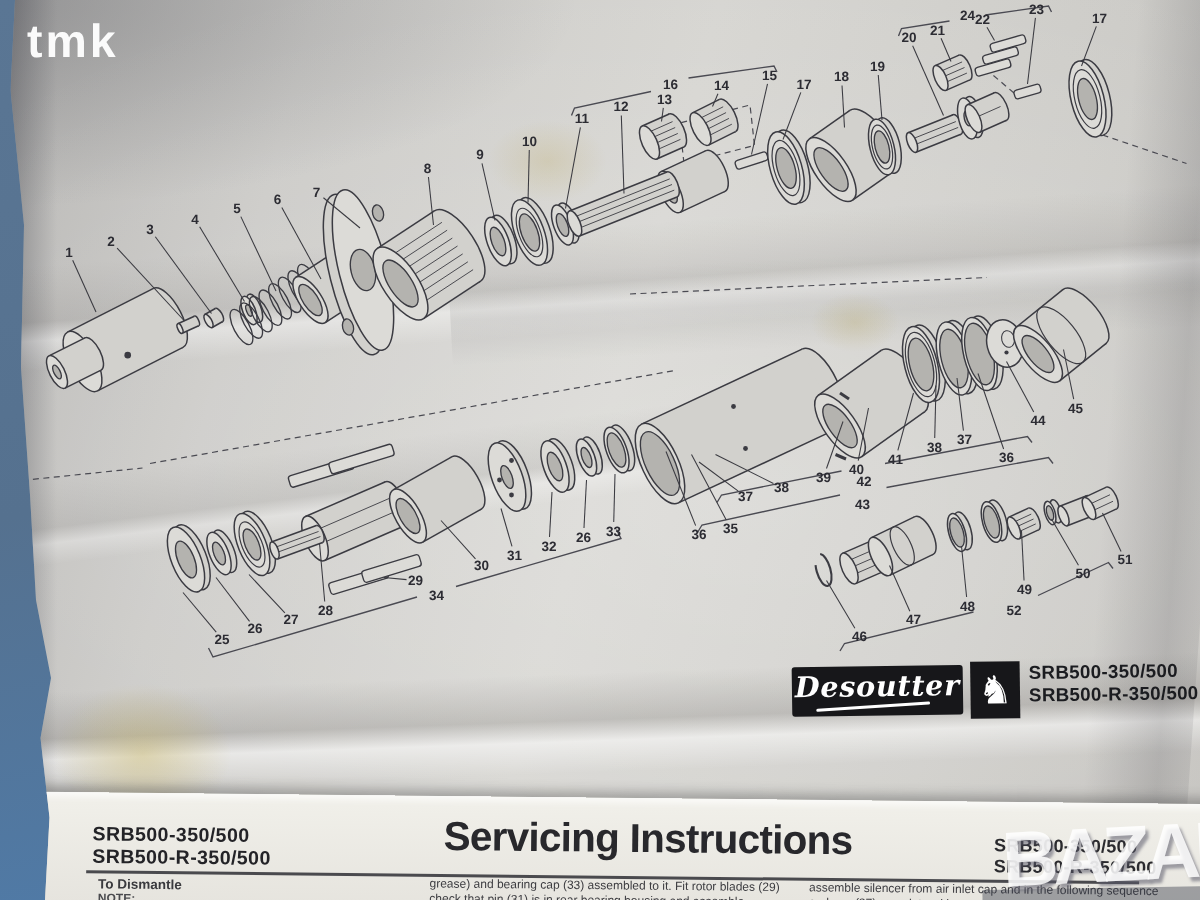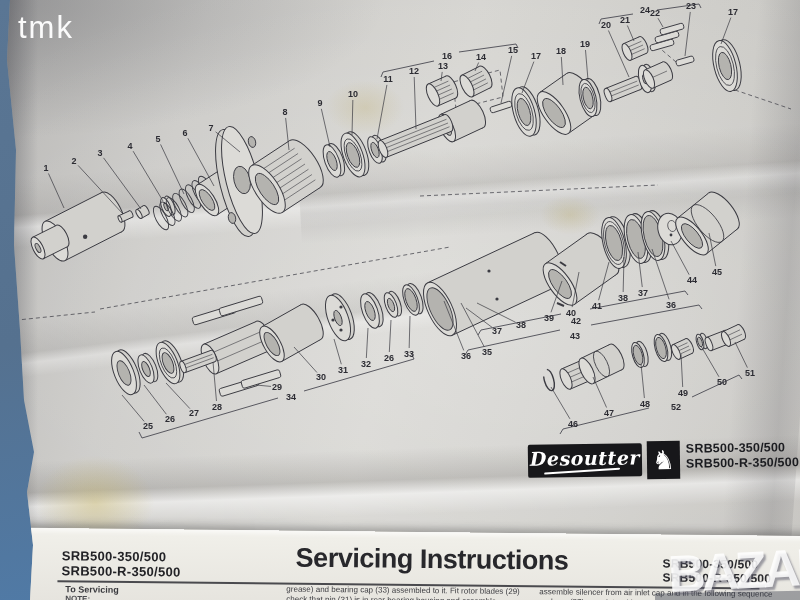--- a/index.html
+++ b/index.html
@@ -33,21 +33,21 @@
     transform:rotate(0.6deg);transform-origin:40px 0;}
   .footer .models-left{position:absolute;left:62px;top:20px;font-weight:bold;font-size:13px;line-height:15px;color:#232327;letter-spacing:0.3px;}
   .footer .rule{position:absolute;left:58px;top:52px;width:702px;height:2px;background:#4a4a4e;}
   .footer .dismantle{position:absolute;left:66px;top:56px;font-weight:bold;font-size:9px;color:#3a3a3e;}
   .footer .note{position:absolute;left:66px;top:66px;font-size:8px;font-weight:bold;color:#4a4a4e;}
   .footer .title{position:absolute;left:296px;top:12px;font-weight:bold;font-size:27px;color:#28282c;letter-spacing:-0.5px;}
   .footer .cola{position:absolute;left:287px;top:54px;font-size:8px;color:#3c3c40;line-height:9.5px;width:240px;}
   .footer .colb{position:absolute;left:540px;top:54px;font-size:8px;color:#3c3c40;line-height:9.5px;width:250px;}
   .footer .models-right{position:absolute;left:663px;top:22px;font-weight:bold;font-size:12px;line-height:14px;color:#2a2a2e;letter-spacing:0.2px;}
   
-  .tmk{position:absolute;left:18px;top:10px;color:#fff;font-weight:normal;font-size:31px;letter-spacing:2px;opacity:0.96;}
+  .tmk{position:absolute;left:18px;top:10px;color:#fff;font-weight:bold;font-size:31px;letter-spacing:2px;opacity:0.96;}
   .bazar{position:absolute;left:668px;top:540px;color:rgba(255,255,255,0.85);font-weight:bold;font-size:52px;
      letter-spacing:-4px;transform:rotate(-3deg);text-shadow:2px 3px 2px rgba(90,90,105,0.55);white-space:nowrap;}
   .corner-dark{position:absolute;left:655px;top:592px;width:160px;height:12px;background:rgba(45,50,65,0.40);transform:rotate(-1deg);}
 </style>
 </head>
 <body>
 
 <div class="paper">
 
   <div class="crease abs" style="left:-20px;top:150px;width:860px;height:90px;transform:rotate(-4deg);background:linear-gradient(rgba(0,0,0,0) 0%,rgba(85,80,78,0.12) 42%,rgba(255,255,255,0.40) 56%,rgba(0,0,0,0) 78%);"></div>
@@ -478,21 +478,21 @@
       <div>SRB500-R-350/500</div>
     </div>
   </div>
 
   <div class="footer">
     <div class="models-left">
       <div>SRB500-350/500</div>
       <div>SRB500-R-350/500</div>
     </div>
     <div class="rule"></div>
-    <div class="dismantle">To Servicing</div>
+    <div class="dismantle">To Dismantle</div>
     <div class="note">NOTE:</div>
 
     <div class="title">Servicing Instructions</div>
     <div class="cola">
       <div>grease) and bearing cap (33) assembled to it. Fit rotor blades (29)</div>
       <div>check that pin (31) is in rear bearing housing and assemble</div>
     </div>
     <div class="colb">
       <div>assemble silencer from air inlet cap and in the following sequence</div>
       <div>end cap (37) complete with ...</div>

